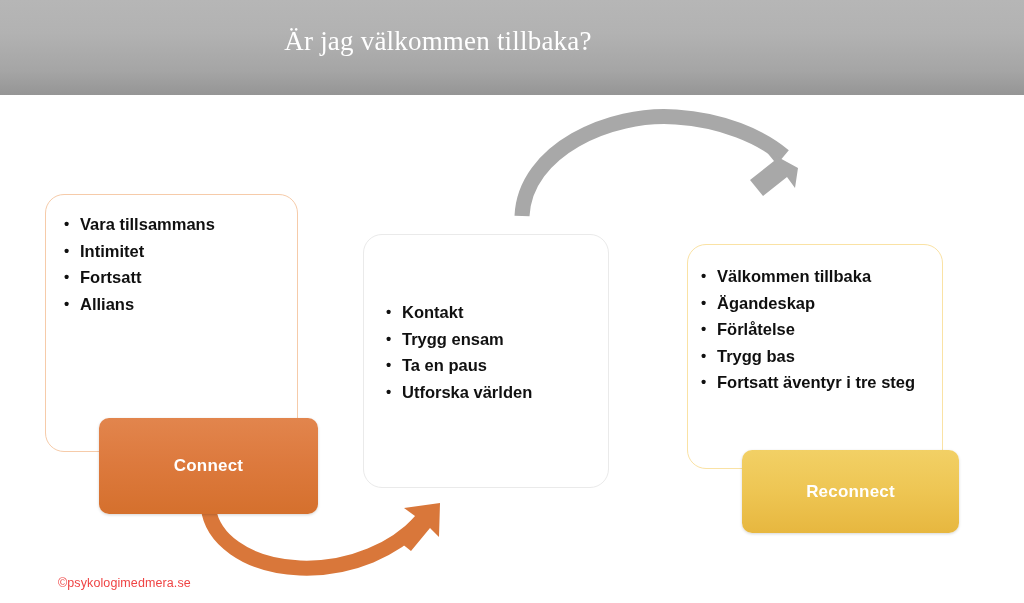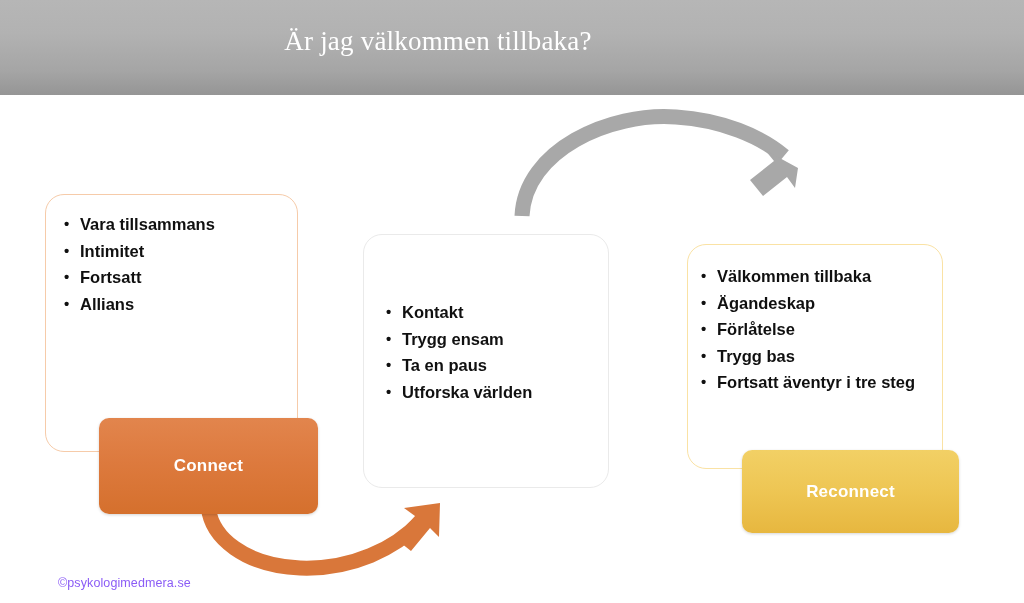--- a/index.html
+++ b/index.html
@@ -128,21 +128,21 @@
     position: absolute;
     left: 0; top: 0;
     width: 1024px; height: 603px;
     pointer-events: none;
   }
 
   
   #footer-credit {
     position: absolute;
     left: 58px; top: 576px;
-    color: #8b5cf6;
+    color: #ef4444;
     font-size: 12.5px;
     letter-spacing: 0.1px;
   }
 </style>
 </head>
 <body>
 
 <div id="slide">
 
   <div id="header-banner"></div>

